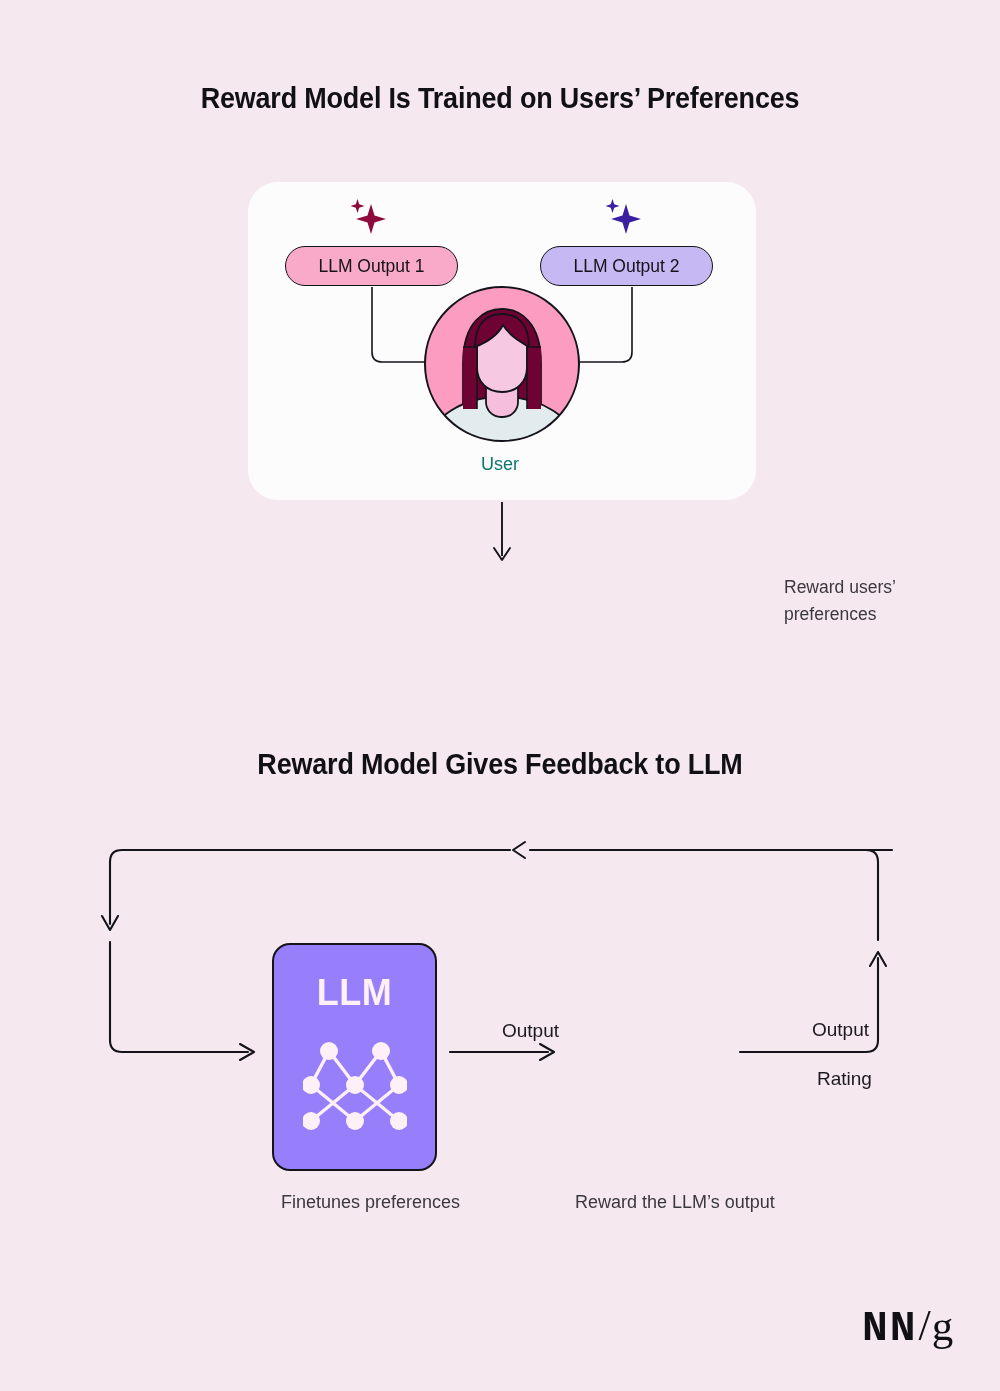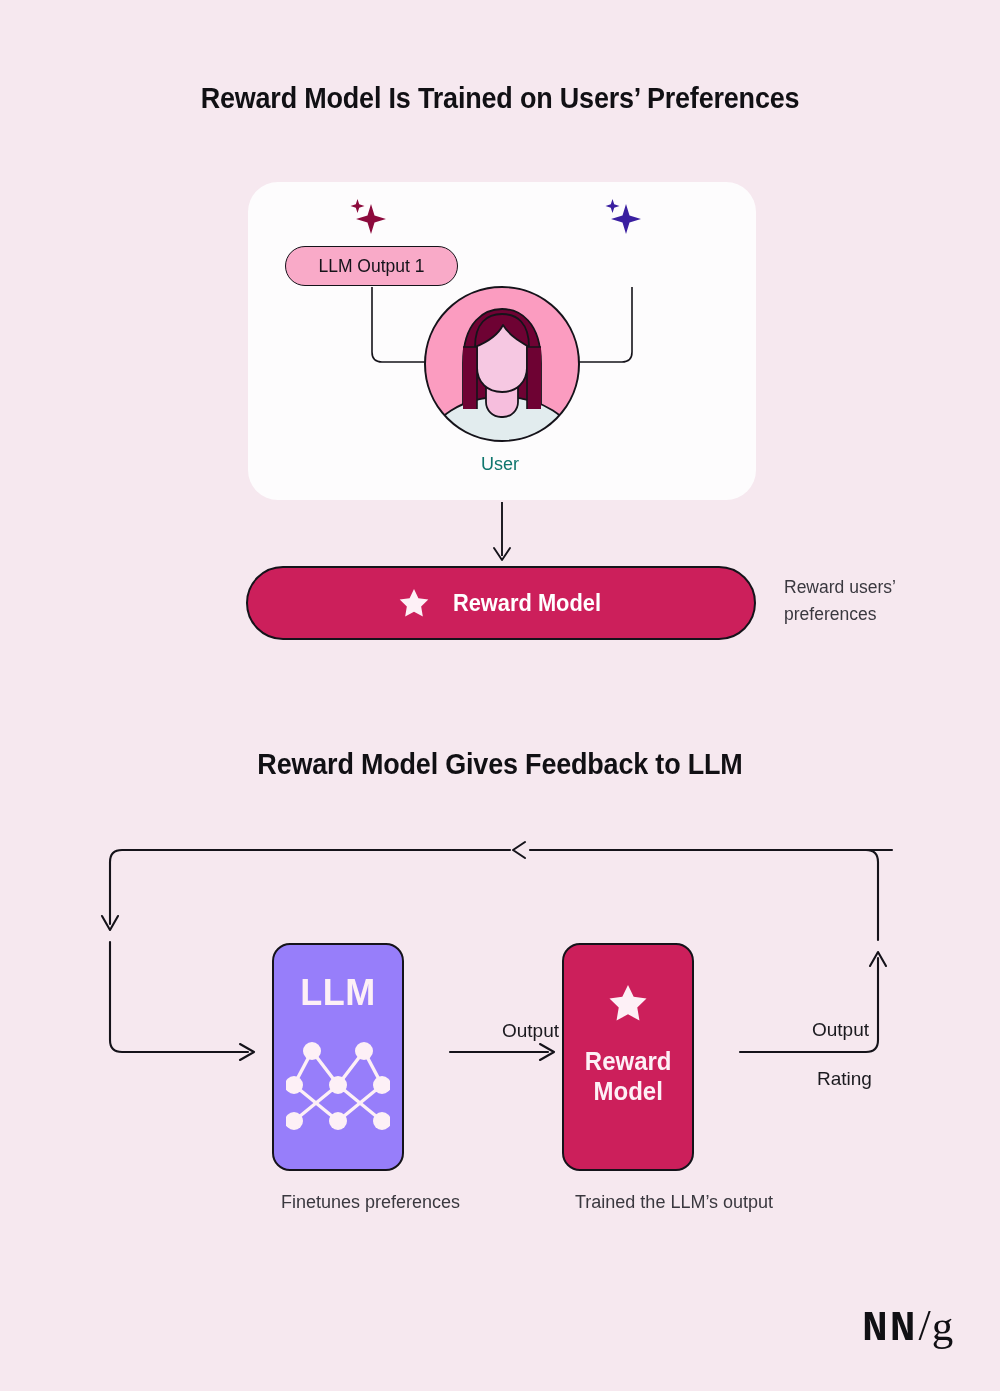--- a/index.html
+++ b/index.html
@@ -165,21 +165,21 @@
     position: absolute;
     left: 0;
     top: 790px;
     width: 1000px;
     height: 300px;
     overflow: visible;
   }
 
   .flow-box {
     position: absolute;
-    width: 132px;
+    width: 165px;
     height: 228px;
     border: 2px solid #15131a;
     border-radius: 18px;
     box-sizing: border-box;
     display: flex;
     flex-direction: column;
     align-items: center;
   }
   #box-llm {
     left: 272px;
@@ -279,20 +279,23 @@
     <path d="M 26 10 L 29.5 21.5 L 41 25 L 29.5 28.5 L 26 40 L 22.5 28.5 L 11 25 L 22.5 21.5 Z" fill="#8c0a3c"></path>
     <path d="M 12.5 5 L 14.2 10.3 L 19.5 12 L 14.2 13.7 L 12.5 19 L 10.8 13.7 L 5.5 12 L 10.8 10.3 Z" fill="#8c0a3c"></path>
   </svg>
   <svg class="sparkle" id="sparkle-purple" viewBox="0 0 44 44">
     <path d="M 26 10 L 29.5 21.5 L 41 25 L 29.5 28.5 L 26 40 L 22.5 28.5 L 11 25 L 22.5 21.5 Z" fill="#3a1fa0"></path>
     <path d="M 12.5 5 L 14.2 10.3 L 19.5 12 L 14.2 13.7 L 12.5 19 L 10.8 13.7 L 5.5 12 L 10.8 10.3 Z" fill="#3a1fa0"></path>
   </svg>
 
   <div class="pill" id="pill-out-1">
     <span>LLM Output 1</span>
+  </div>
+  <div class="pill" id="pill-out-2">
+    <span>LLM Output 2</span>
   </div>
 
   <svg id="avatar" viewBox="0 0 158 158">
     <defs>
       <clipPath id="avatarClip">
         <circle cx="79" cy="79" r="77"></circle>
       </clipPath>
     </defs>
     <g clip-path="url(#avatarClip)">
       <circle cx="79" cy="79" r="77" fill="#fb9cc0"></circle>
@@ -315,26 +318,20 @@
     <circle cx="79" cy="79" r="77" fill="none" stroke="#15131a" stroke-width="2"></circle>
   </svg>
 
   <div class="user-label">User</div>
 
   <svg id="arrow-card-to-reward" viewBox="0 0 64 70">
     <path d="M 32 2 L 32 56" stroke="#15131a" stroke-width="1.9" fill="none"></path>
     <path d="M 24 48 L 32 60 L 40 48" stroke="#15131a" stroke-width="1.9" fill="none" stroke-linecap="round" stroke-linejoin="round"></path>
   </svg>
 
-  <div id="reward-pill">
-    <svg class="star-glyph" width="34" height="34" viewBox="0 0 24 24">
-      <path d="M12 2.2 L15.1 8.6 L22.1 9.6 L17.05 14.5 L18.25 21.5 L12 18.2 L5.75 21.5 L6.95 14.5 L1.9 9.6 L8.9 8.6 Z" fill="#fdf0f6"></path>
-    </svg>
-    <span class="pill-text">Reward Model</span>
-  </div>
 
   <div class="side-note" id="note-learns">Reward users’ preferences</div>
 
   <div class="section-title" id="title-2">Reward Model Gives Feedback to LLM</div>
 
   <svg id="flow-svg" viewBox="0 0 1000 300">
     <g fill="none" stroke="#15131a" stroke-width="2.1" stroke-linecap="round" stroke-linejoin="round">
 
       <path d="M 890 60 L 530 60"></path>
 
@@ -375,36 +372,27 @@
         <circle cx="8" cy="48" r="9"></circle>
         <circle cx="52" cy="48" r="9"></circle>
         <circle cx="96" cy="48" r="9"></circle>
         <circle cx="8" cy="84" r="9"></circle>
         <circle cx="52" cy="84" r="9"></circle>
         <circle cx="96" cy="84" r="9"></circle>
       </g>
     </svg>
   </div>
 
-  <div class="flow-box" id="box-reward">
-    <svg width="44" height="44" viewBox="0 0 24 24">
-      <path d="M12 2.2 L15.1 8.6 L22.1 9.6 L17.05 14.5 L18.25 21.5 L12 18.2 L5.75 21.5 L6.95 14.5 L1.9 9.6 L8.9 8.6 Z" fill="#fdf0f6"></path>
-    </svg>
-    <div class="box-title">
-      <div>Reward</div>
-      <div>Model</div>
-    </div>
-  </div>
 
   <div class="flow-label" id="label-output-1">Output</div>
   <div class="flow-label" id="label-output-2">Output</div>
   <div class="flow-label" id="label-rating">Rating</div>
 
   <div class="box-caption" id="caption-llm">Finetunes preferences</div>
-  <div class="box-caption" id="caption-reward">Trained the LLM’s output</div>
+  <div class="box-caption" id="caption-reward">Reward the LLM’s output</div>
 
   <div id="nng-logo">
     <span class="nn">NN</span>
     <span class="slash">/</span>
     <span class="g">g</span>
   </div>
 
 </div>
 
 </body></html>

